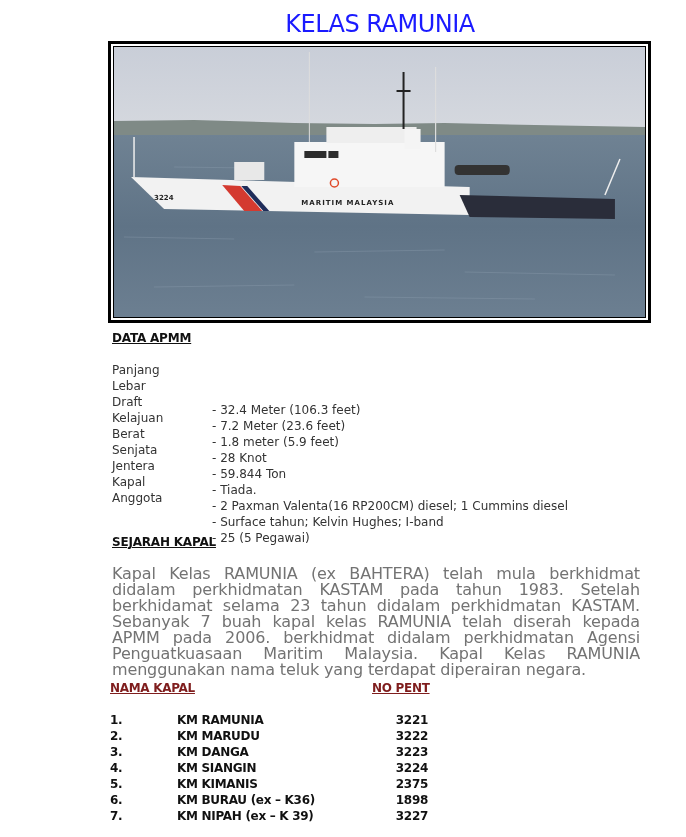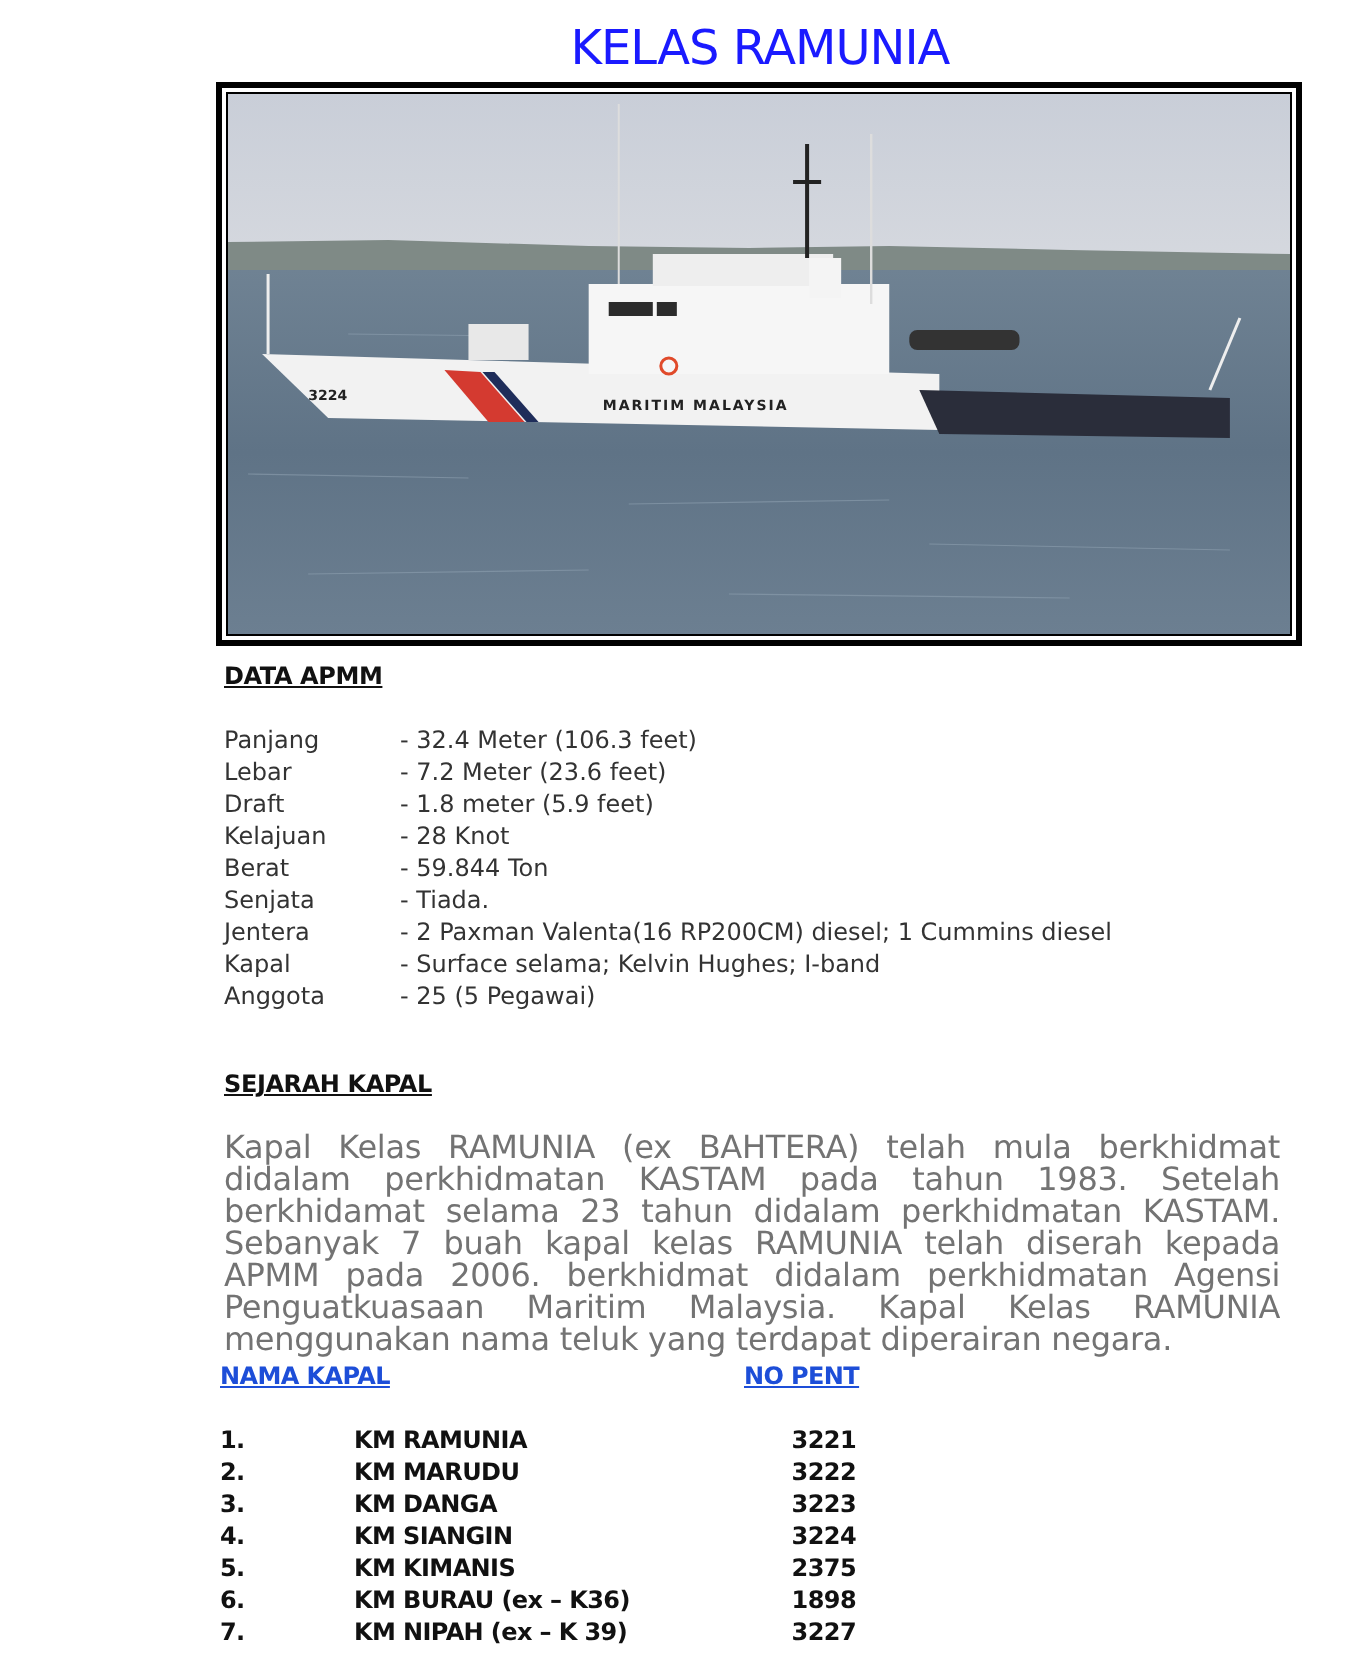--- a/index.html
+++ b/index.html
@@ -22,30 +22,30 @@
   .photo { width: 100%; height: 100%; display: block; }
 
   .section-heading {
     position: absolute; left: 112px; font-size: 12px; font-weight: bold;
     text-decoration: underline; color: #111; letter-spacing: -0.2px;
   }
 
   .spec-table { position: absolute; left: 112px; top: 362px; font-size: 12px; color: #333; }
   .spec-row { height: 16px; line-height: 16px; white-space: nowrap; position: relative; }
   .spec-label { position: absolute; left: 0; }
-  .spec-value { position: absolute; left: 88px; }
+  .spec-value { position: absolute; left: 100px; margin-top: 40px; }
 
   .history {
     position: absolute; left: 112px; top: 566px; width: 528px;
     font-size: 16px; line-height: 16px; color: #737373; text-align: justify;
     letter-spacing: -0.15px;
   }
 
   .list-header { position: absolute; top: 681px; font-size: 12px; font-weight: bold;
-    text-decoration: underline; color: #1d4ed8; letter-spacing: -0.3px; }
+    text-decoration: underline; color: #7f1d1d; letter-spacing: -0.3px; }
   .ship-list { position: absolute; left: 110px; top: 712px; width: 318px;
     font-size: 12px; font-weight: bold; color: #111; letter-spacing: -0.3px; }
   .ship-row { height: 16px; line-height: 16px; position: relative; white-space: nowrap; }
   .ship-num { position: absolute; left: 0; }
   .ship-name { position: absolute; left: 35px; margin-left: 32px; }
   .ship-pent { position: absolute; right: 0; }
 </style>
 </head>
 <body>
 
@@ -132,21 +132,21 @@
   <div class="spec-row">
       <span class="spec-label">Senjata</span>
       <span class="spec-value">- Tiada.</span>
     </div>
   <div class="spec-row">
       <span class="spec-label">Jentera</span>
       <span class="spec-value">- 2 Paxman Valenta(16 RP200CM) diesel; 1 Cummins diesel</span>
     </div>
   <div class="spec-row">
       <span class="spec-label">Kapal</span>
-      <span class="spec-value">- Surface selama; Kelvin Hughes; I-band</span>
+      <span class="spec-value">- Surface tahun; Kelvin Hughes; I-band</span>
     </div>
   <div class="spec-row">
       <span class="spec-label">Anggota</span>
       <span class="spec-value">- 25 (5 Pegawai)</span>
     </div>
 </div>
 
 <div class="section-heading" style="top:535px;">SEJARAH KAPAL</div>
 
 <div class="history">Kapal Kelas RAMUNIA (ex BAHTERA) telah mula berkhidmat didalam perkhidmatan KASTAM pada tahun 1983. Setelah berkhidamat selama 23 tahun didalam perkhidmatan KASTAM. Sebanyak 7 buah kapal kelas RAMUNIA telah diserah kepada APMM pada 2006. berkhidmat didalam perkhidmatan Agensi Penguatkuasaan Maritim Malaysia. Kapal Kelas RAMUNIA menggunakan nama teluk yang terdapat diperairan negara.</div>

